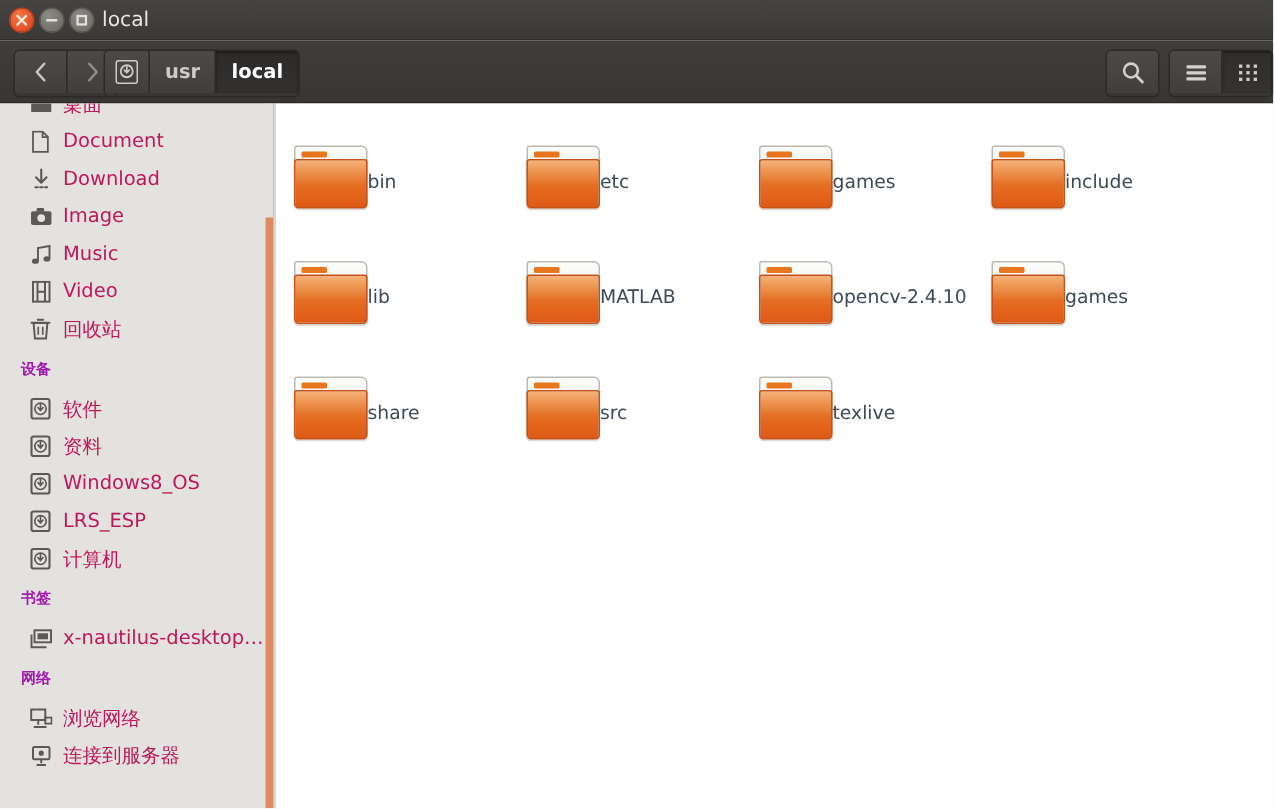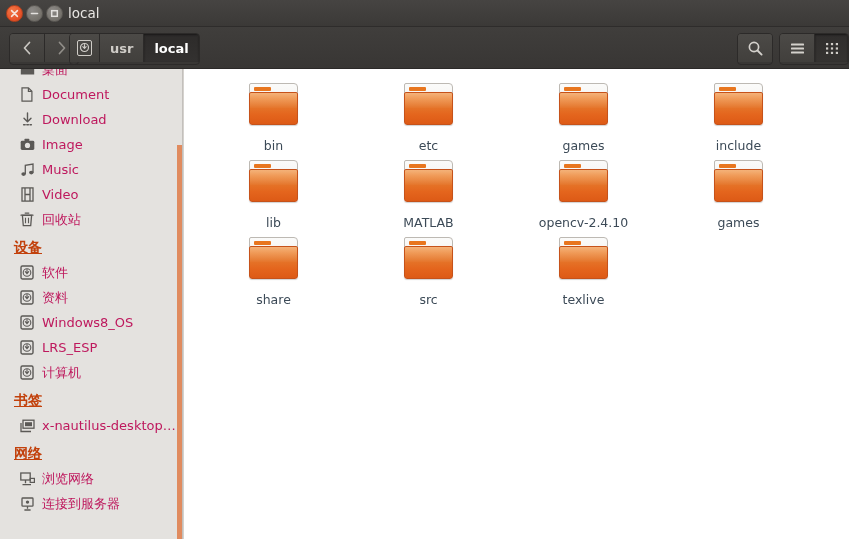--- a/index.html
+++ b/index.html
@@ -171,26 +171,25 @@
     background: #e08b5f;
   }
   #sidebar-divider {
     position: absolute;
     left: 182px; top: 0;
     width: 1px; height: 470px;
     background: #c3c0bc;
   }
 
   .sb-heading {
-    font-size: 14px;
+    font-size: 10px;
     font-weight: bold;
-    color: #c2410c;
+    color: #a21caf;
     padding: 6px 0 4px 14px;
     line-height: 18px;
-    text-decoration: underline;
   }
   .sb-item {
     display: flex;
     align-items: center;
     height: 25px;
     padding-left: 18px;
     font-size: 13px;
     color: #be185d;
     cursor: default;
     white-space: nowrap;
@@ -229,23 +228,23 @@
     grid-template-columns: repeat(4, 155px);
     justify-content: start;
     padding-left: 12px;
     box-sizing: border-box;
     row-gap: 0px;
   }
   .item {
     width: 155px;
     height: 77px;
     display: flex;
-    flex-direction: column;
+    flex-direction: row;
     align-items: center;
-    justify-content: space-between;
+    justify-content: flex-start;
     cursor: default;
     padding-top: 6px;
     box-sizing: border-box;
   }
   .folder {
     position: relative;
     width: 49px;
     height: 43px;
   }
   .folder .back {

